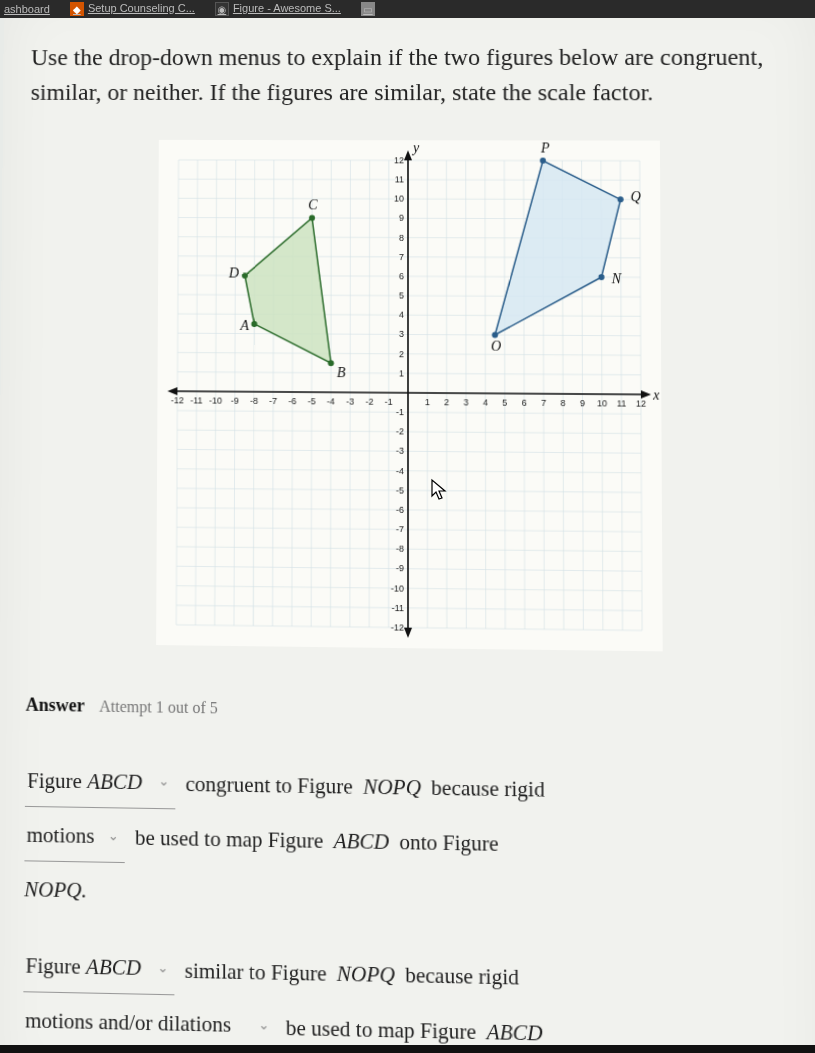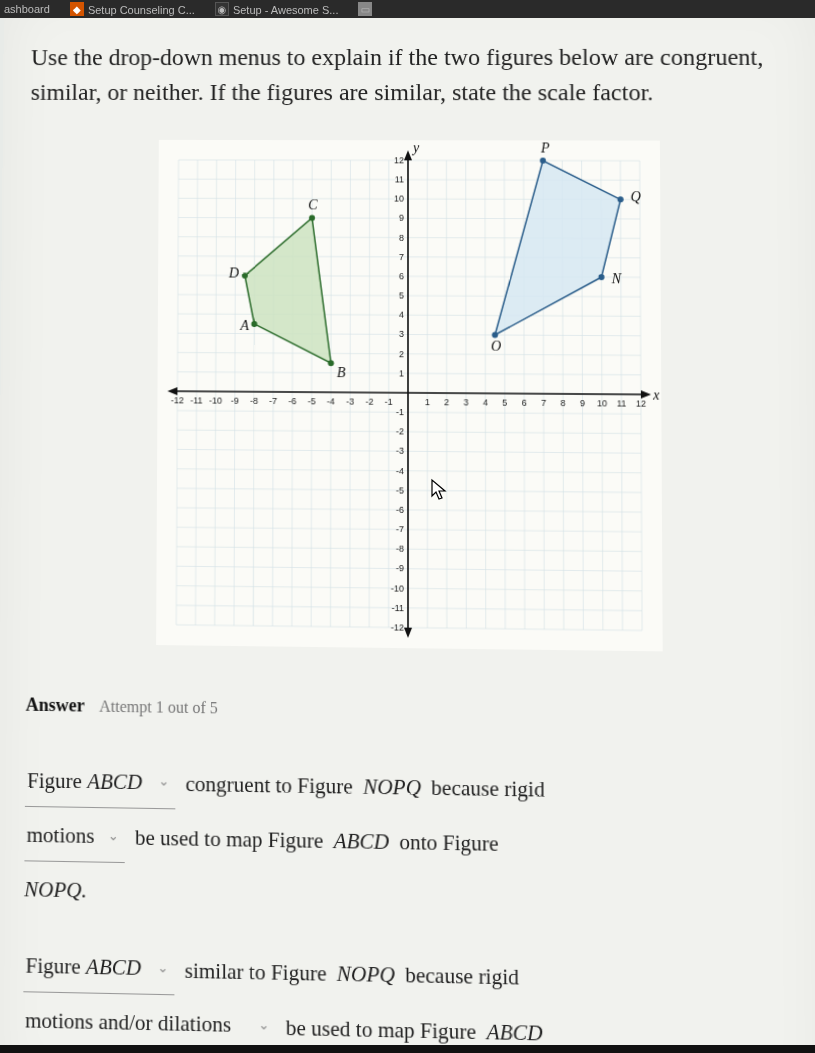--- a/index.html
+++ b/index.html
@@ -17,24 +17,25 @@
       font-family: Arial, sans-serif;
       font-size: 11px;
       padding: 2px 0;
       display: flex;
       gap: 12px;
       height: 18px;
       align-items: center;
     }
     .bookmark-item {
       display: flex;
-      align-items: flex-end;
+      align-items: flex-start;
       gap: 4px;
       padding: 0 4px;
       color: #bbb;
+      text-decoration: underline;
     }
     .favicon { width: 14px; height: 14px; display: inline-flex; align-items: center; justify-content: center; font-size: 10px; }
     .fav-orange { background: #d35400; color:#fff; }
     .fav-dark { background: #333; border:1px solid #555;}
     .fav-grey { background:#888; }
 
     .question-panel {
       background: #f1f2ee;
       padding: 22px 28px 28px 28px;
       transform: perspective(1600px) rotateX(2deg) rotateY(-2deg);
@@ -102,21 +103,21 @@
 <div class="bookmarks-bar">
   <div class="bookmark-item">
     <span>ashboard</span>
   </div>
   <div class="bookmark-item">
     <span class="favicon fav-orange">◆</span>
     <span>Setup Counseling C...</span>
   </div>
   <div class="bookmark-item">
     <span class="favicon fav-dark">◉</span>
-    <span>Setup - Awesome S...</span>
+    <span>Figure - Awesome S...</span>
   </div>
   <div class="bookmark-item">
     <span class="favicon fav-grey">▭</span>
   </div>
 </div>
 
 <div class="question-panel">
 
   <div class="question-text">Use the drop-down menus to explain if the two figures below are congruent, similar, or neither. If the figures are similar, state the scale factor.</div>
 

